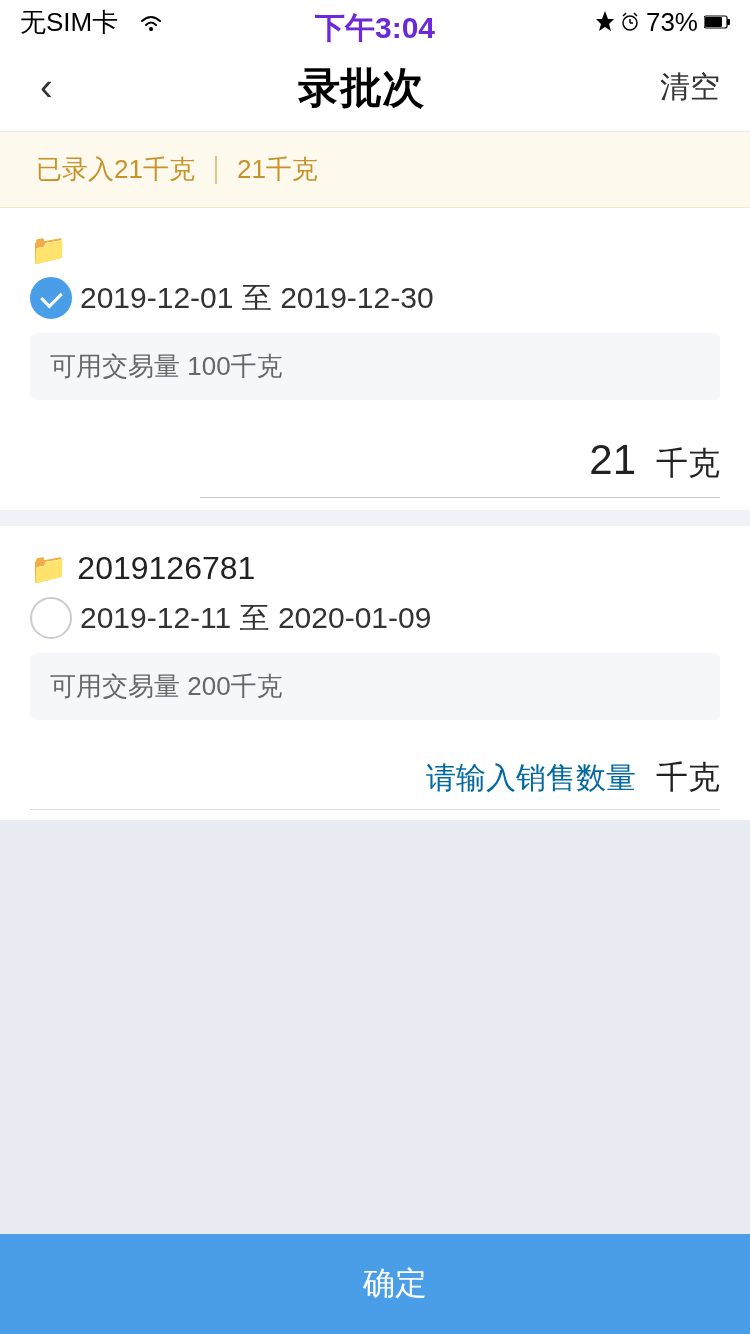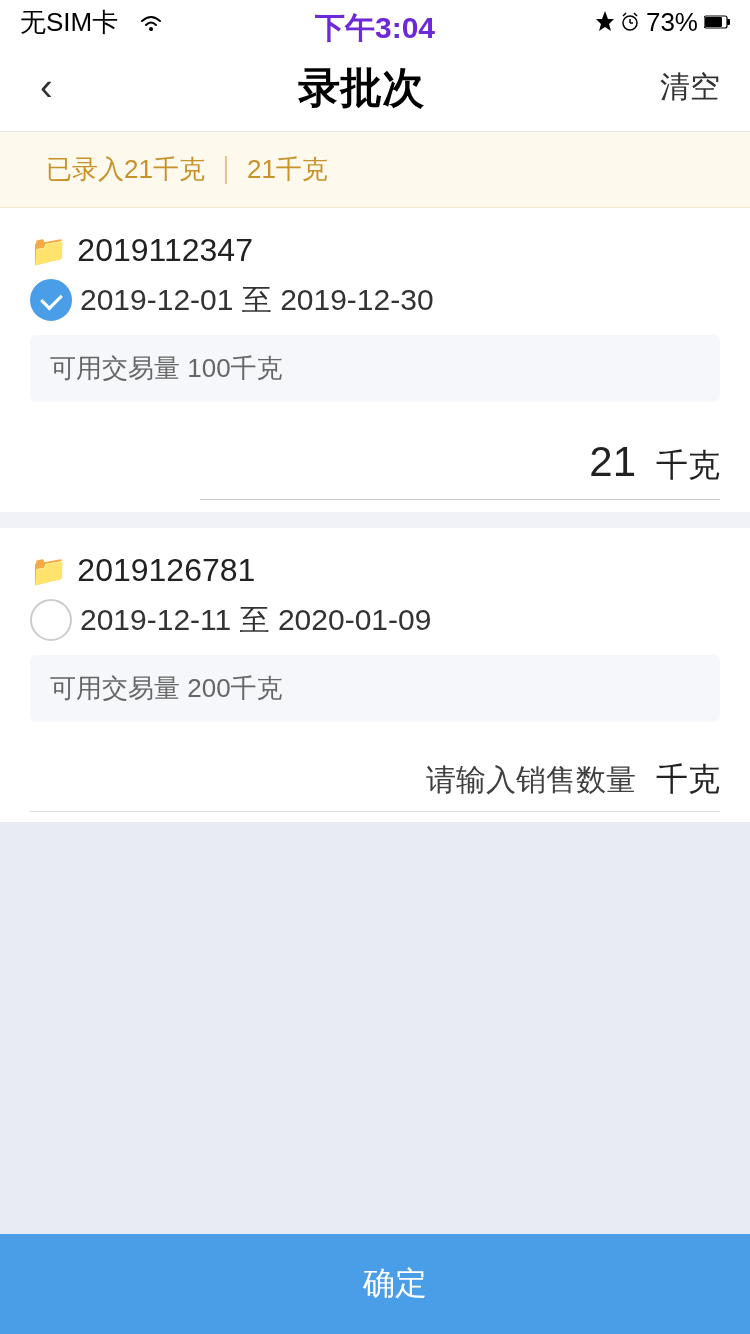--- a/index.html
+++ b/index.html
@@ -71,21 +71,21 @@
     .nav-clear {
       font-size: 30px;
       color: #333;
       cursor: pointer;
     }
 
     
     .info-banner {
       width: 750px;
       background: #fef9ed;
-      padding: 20px 46px;
+      padding: 20px 36px;
       display: flex;
       align-items: center;
       gap: 20px;
       border-bottom: 1px solid #f0e8c8;
     }
     .info-label {
       font-size: 26px;
       color: #c8922a;
     }
     .info-divider {
@@ -183,21 +183,21 @@
       padding: 20px 30px 20px 30px;
       display: flex;
       align-items: baseline;
       justify-content: flex-end;
       gap: 20px;
       background: #fff;
       position: relative;
     }
     .input-placeholder {
       font-size: 30px;
-      color: #404040;
+      color: #0369a1;
       flex: 1;
       text-align: right;
     }
     .input-unit {
       font-size: 32px;
       color: #222;
     }
     .input-underline {
       position: absolute;
       bottom: 10px;
@@ -308,21 +308,20 @@
 
 <div class="info-banner">
   <span class="info-label">已录入21千克</span>
   <div class="info-divider"></div>
   <span class="info-value">21千克</span>
 </div>
 
 <div class="batch-card">
   <div class="batch-header">
     <span class="batch-icon">📁</span>
-    <span class="batch-id">2019112347</span>
   </div>
   <div class="batch-date-row">
     <div class="radio-btn checked"></div>
     <span class="batch-date">2019-12-01 至 2019-12-30</span>
   </div>
   <div class="available-row">可用交易量 100千克</div>
 
   <div class="quantity-wrapper">
     <div class="qty-inner">
       <span class="quantity-value">21</span>

